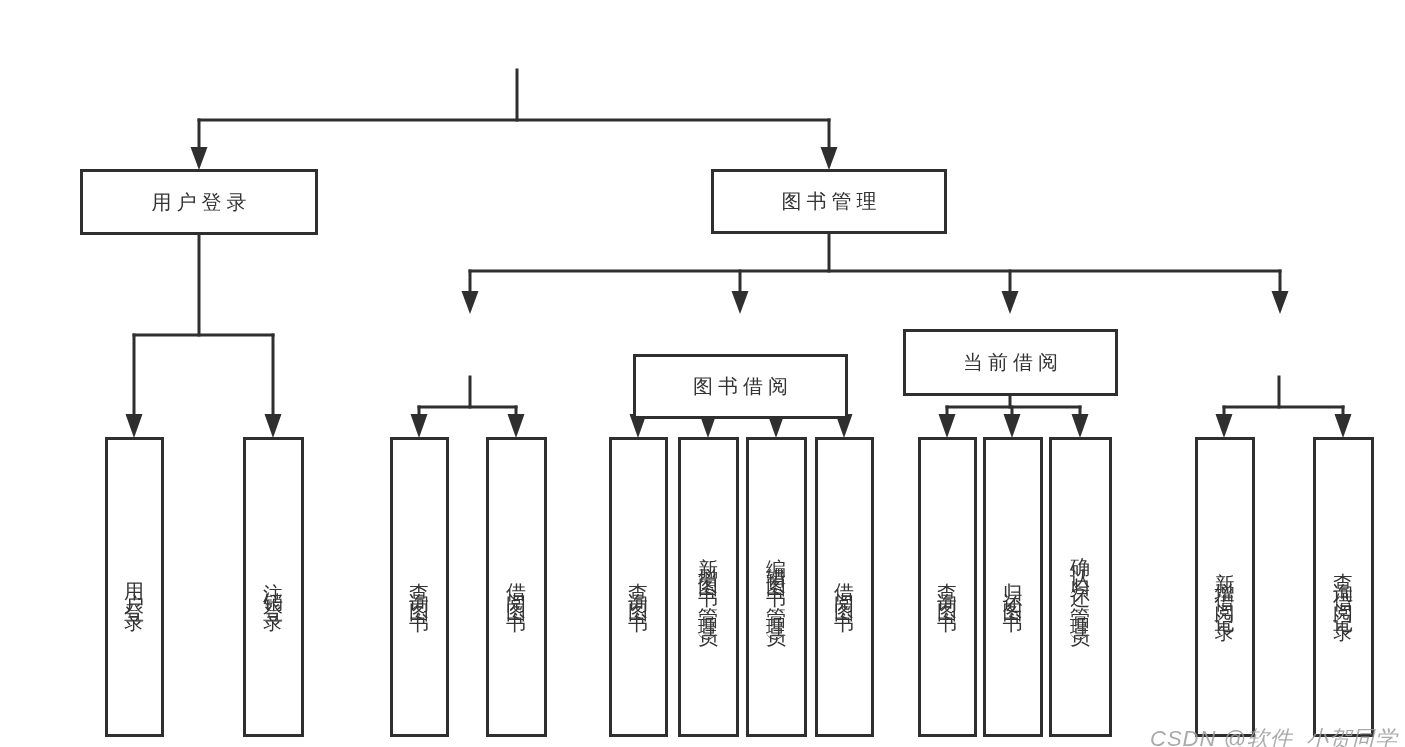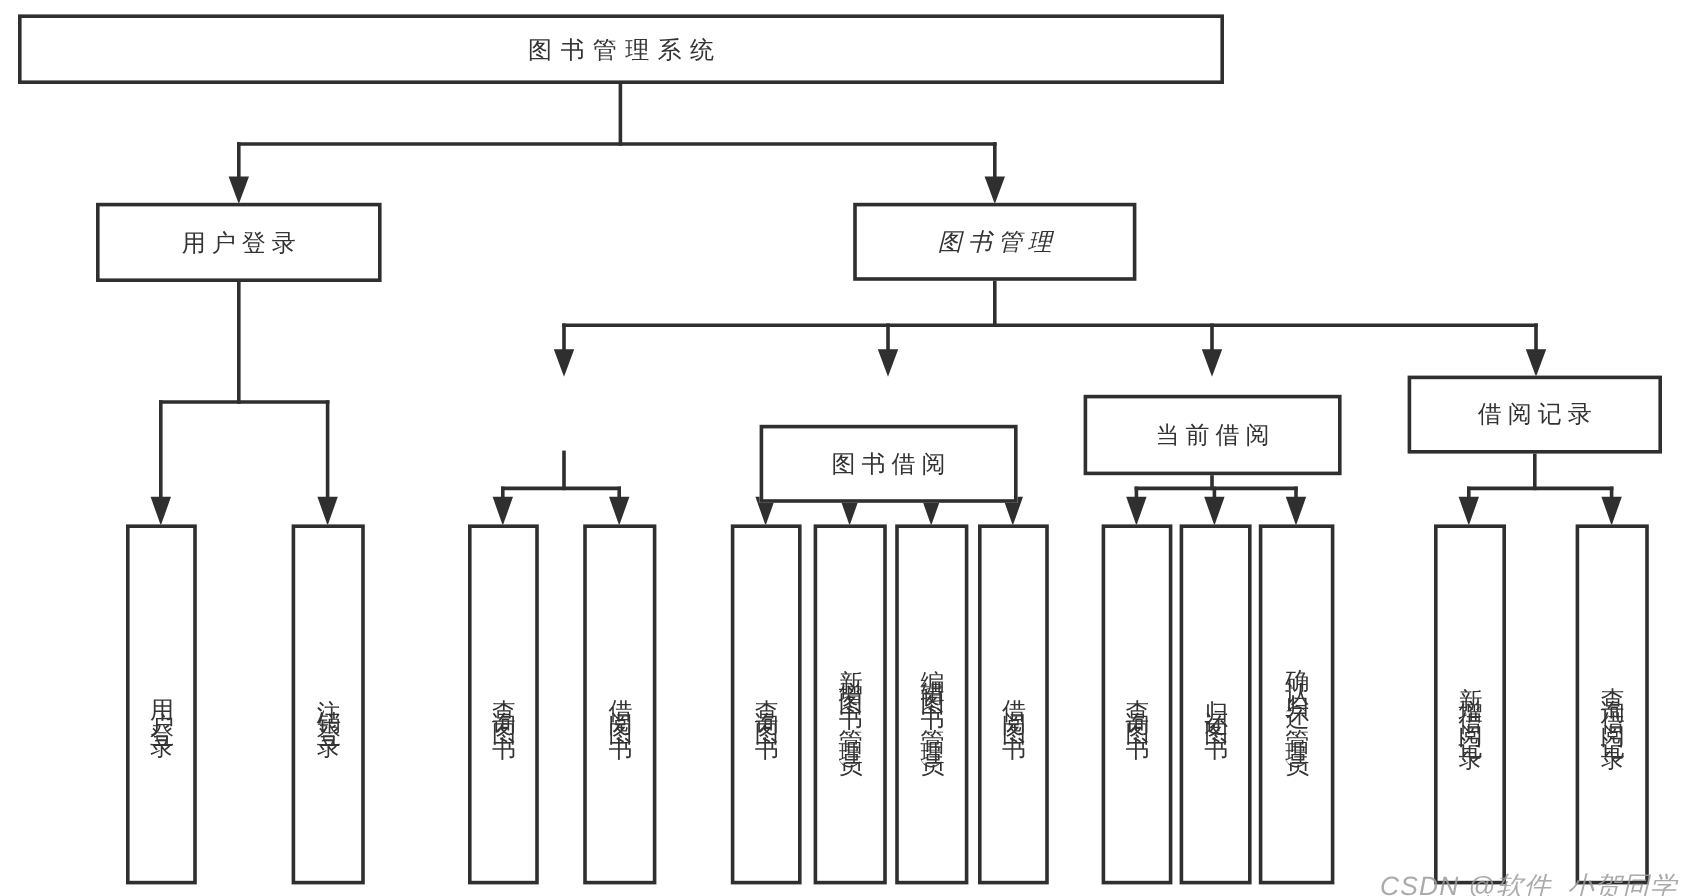--- a/index.html
+++ b/index.html
@@ -122,39 +122,33 @@
     <g>
       <path d="M1279 377 V407"></path>
       <path d="M1224 407 H1343"></path>
       <path d="M1224 407 V418"></path>
       <path class="head" d="M1215.5 414 H1232.5 L1224 438 Z"></path>
       <path d="M1343 407 V418"></path>
       <path class="head" d="M1334.5 414 H1351.5 L1343 438 Z"></path>
     </g>
   </svg>
 
-  <div class="node h-node root-node" style="left:15px;top:12px;width:1005px;height:58px;">
-    <span>图书管理系统</span>
-  </div>
 
   <div class="node h-node" style="left:80px;top:169px;width:238px;height:66px;">
     <span>用户登录</span>
   </div>
-  <div class="node h-node" style="left:711px;top:169px;width:236px;height:65px;font-style:italic;">
+  <div class="node h-node" style="left:711px;top:169px;width:236px;height:65px;">
     <span>图书管理</span>
   </div>
 
   <div class="node h-node" style="left:633px;top:313px;width:215px;height:65px;margin-top:41px;">
     <span>图书借阅</span>
   </div>
   <div class="node h-node" style="left:903px;top:313px;width:215px;height:67px;margin-top:16px;">
     <span>当前借阅</span>
-  </div>
-  <div class="node h-node" style="left:1173px;top:313px;width:212px;height:65px;">
-    <span>借阅记录</span>
   </div>
 
   <div class="node v-node" style="left:105px;top:437px;width:59px;height:300px;">
     <span>用户登录</span>
   </div>
   <div class="node v-node" style="left:243px;top:437px;width:61px;height:300px;">
     <span>注销登录</span>
   </div>
 
   <div class="node v-node" style="left:390px;top:437px;width:59px;height:300px;">

